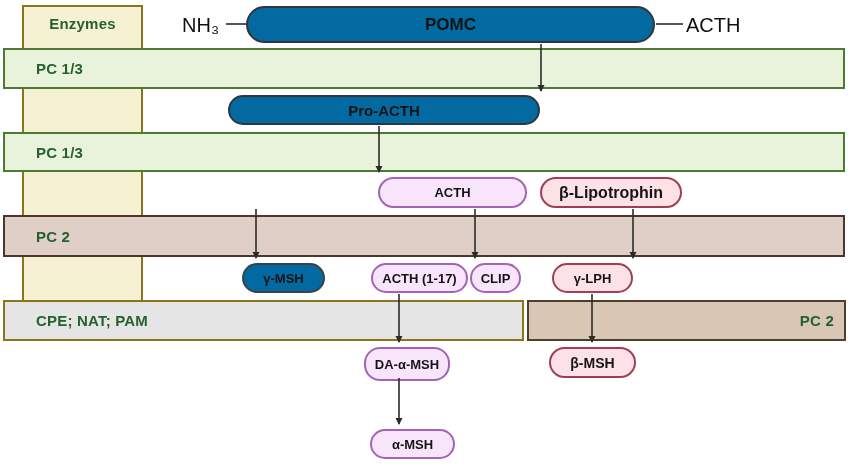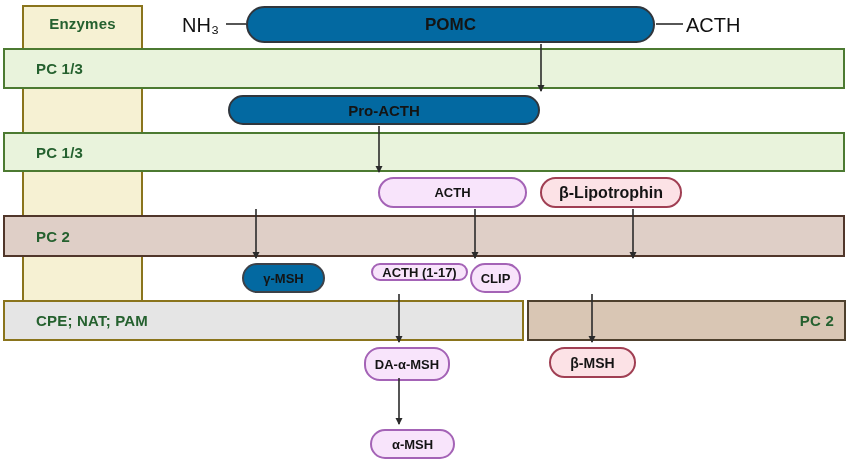--- a/index.html
+++ b/index.html
@@ -84,25 +84,28 @@
   <div class="node lav" style="left:378px;top:177px;width:149px;height:31px;">
     <span>ACTH</span>
   </div>
   <div class="node pink" style="left:540px;top:177px;width:142px;height:31px;font-size:16px;">
     <span>β-Lipotrophin</span>
   </div>
 
   <div class="node blue" style="left:242px;top:263px;width:83px;height:30px;border-color:#3c4148;">
     <span>γ-MSH</span>
   </div>
-  <div class="node lav" style="left:371px;top:263px;width:97px;height:18px;">
+  <div class="node lav" style="left:371px;top:263px;width:97px;height:30px;">
     <span>ACTH (1-17)</span>
   </div>
   <div class="node lav" style="left:470px;top:263px;width:51px;height:30px;">
     <span>CLIP</span>
+  </div>
+  <div class="node pink" style="left:552px;top:263px;width:81px;height:30px;">
+    <span>γ-LPH</span>
   </div>
 
   <div class="node lav" style="left:364px;top:347px;width:86px;height:34px;">
     <span>DA-α-MSH</span>
   </div>
   <div class="node pink" style="left:549px;top:347px;width:87px;height:31px;font-size:14px;">
     <span>β-MSH</span>
   </div>
 
   <div class="node lav" style="left:370px;top:429px;width:85px;height:30px;">

